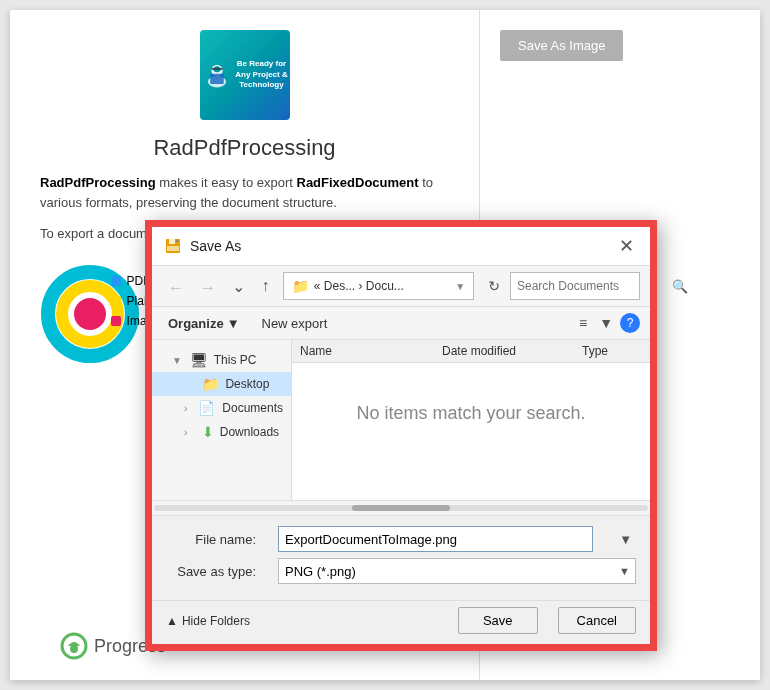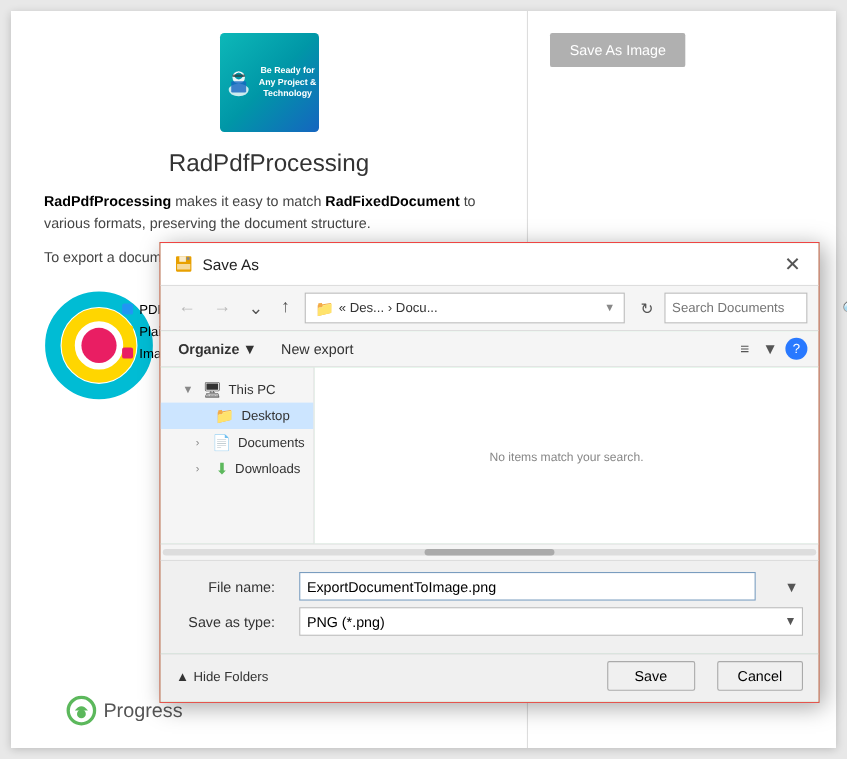--- a/index.html
+++ b/index.html
@@ -138,23 +138,23 @@
       font-size: 18px;
       color: #555;
       font-weight: 300;
     }
 
     
     .dialog {
       position: absolute;
       top: 220px;
       left: 145px;
-      width: 600px;
-      background: #86efac;
-      border: 1px solid #ef4444;
+      width: 512px;
+      background: #4d7c0f;
+      border: 7px solid #ef4444;
       box-shadow: 4px 4px 20px rgba(0,0,0,0.35);
       border-radius: 0;
     }
 
     .dialog-titlebar {
       background: #fff;
       padding: 10px 12px;
       display: flex;
       align-items: center;
       justify-content: space-between;
@@ -378,23 +378,22 @@
 
     .col-name { flex: 1; font-size: 12px; color: #333; }
     .col-date { width: 140px; font-size: 12px; color: #333; }
     .col-type { width: 60px; font-size: 12px; color: #333; }
 
     .filelist-empty {
       display: flex;
       align-items: center;
       justify-content: center;
       height: 100px;
-      font-size: 11px;
+      font-size: 18px;
       color: #888;
-      margin-top: 32px;
     }
 
     
     .scroll-area {
       background: #f5f5f5;
       height: 16px;
       border-top: 1px solid #ddd;
       border-bottom: 1px solid #ddd;
       display: flex;
       align-items: center;
@@ -547,21 +546,21 @@
           <span>Be Ready for</span><br>
           <span>Any Project &amp; Technology</span>
         </div>
       </div>
     </div>
 
     <div class="page-title">RadPdfProcessing</div>
 
     <div class="page-desc">
       <strong>RadPdfProcessing</strong>
-      <span> makes it easy to match </span>
+      <span> makes it easy to export </span>
       <strong>RadFixedDocument</strong>
       <span> to various formats, preserving the document structure.</span>
     </div>
 
     <div class="export-note">
       <span>To export a document</span>
       <span>method of the resp...</span>
     </div>
 
     <div class="chart-area">
@@ -677,20 +676,25 @@
       </div>
 
       <div class="sidebar-item indent2">
         <span class="sidebar-expand">›</span>
         <span style="font-size:14px; color:#5cb85c;">⬇</span>
         <span>Downloads</span>
       </div>
     </div>
 
     <div class="dialog-filelist">
+      <div class="filelist-header">
+        <span class="col-name">Name</span>
+        <span class="col-date">Date modified</span>
+        <span class="col-type">Type</span>
+      </div>
       <div class="filelist-empty">No items match your search.</div>
     </div>
   </div>
 
   <div class="scroll-area">
     <div class="scroll-track">
       <div class="scroll-thumb"></div>
     </div>
   </div>
 

